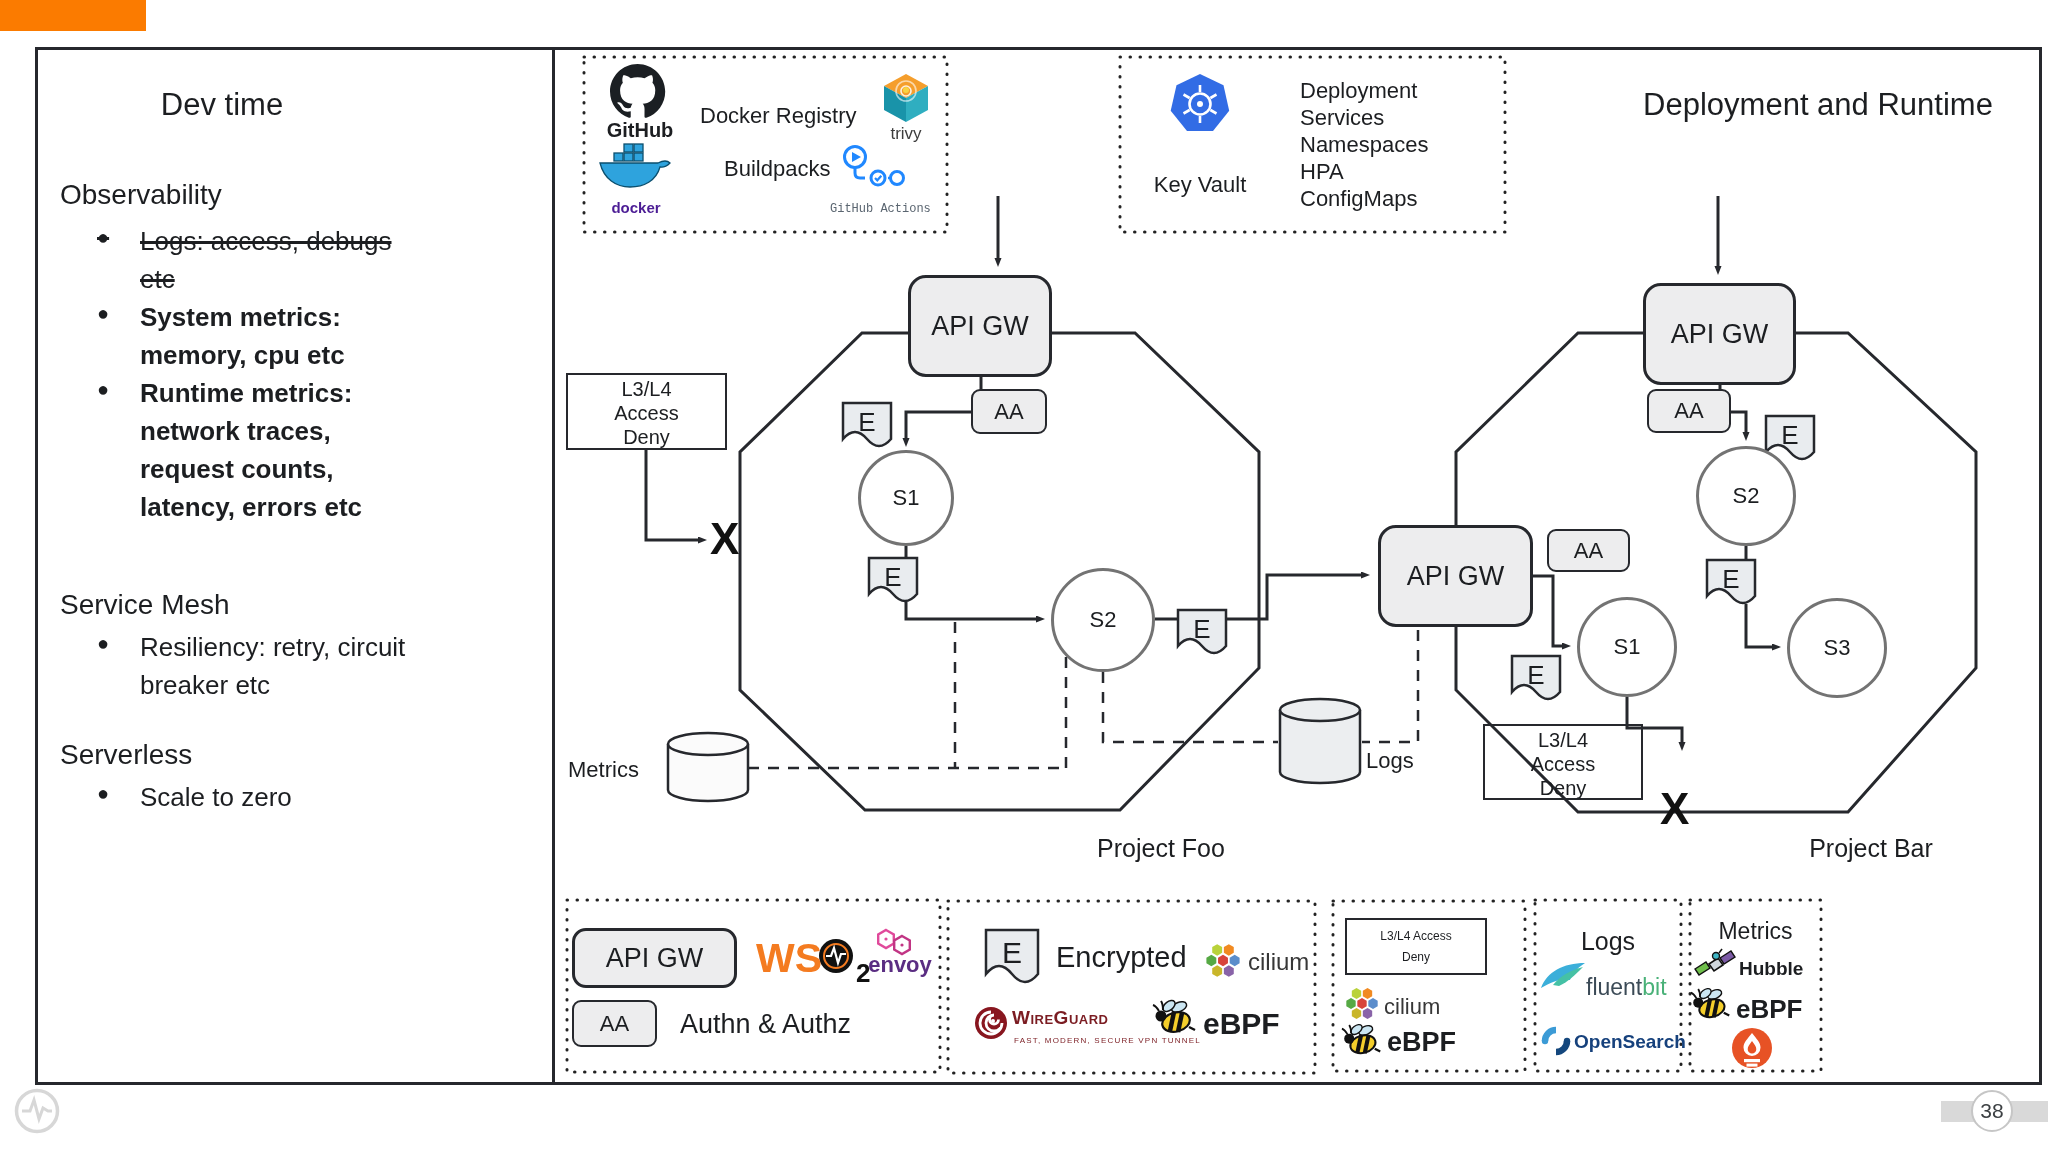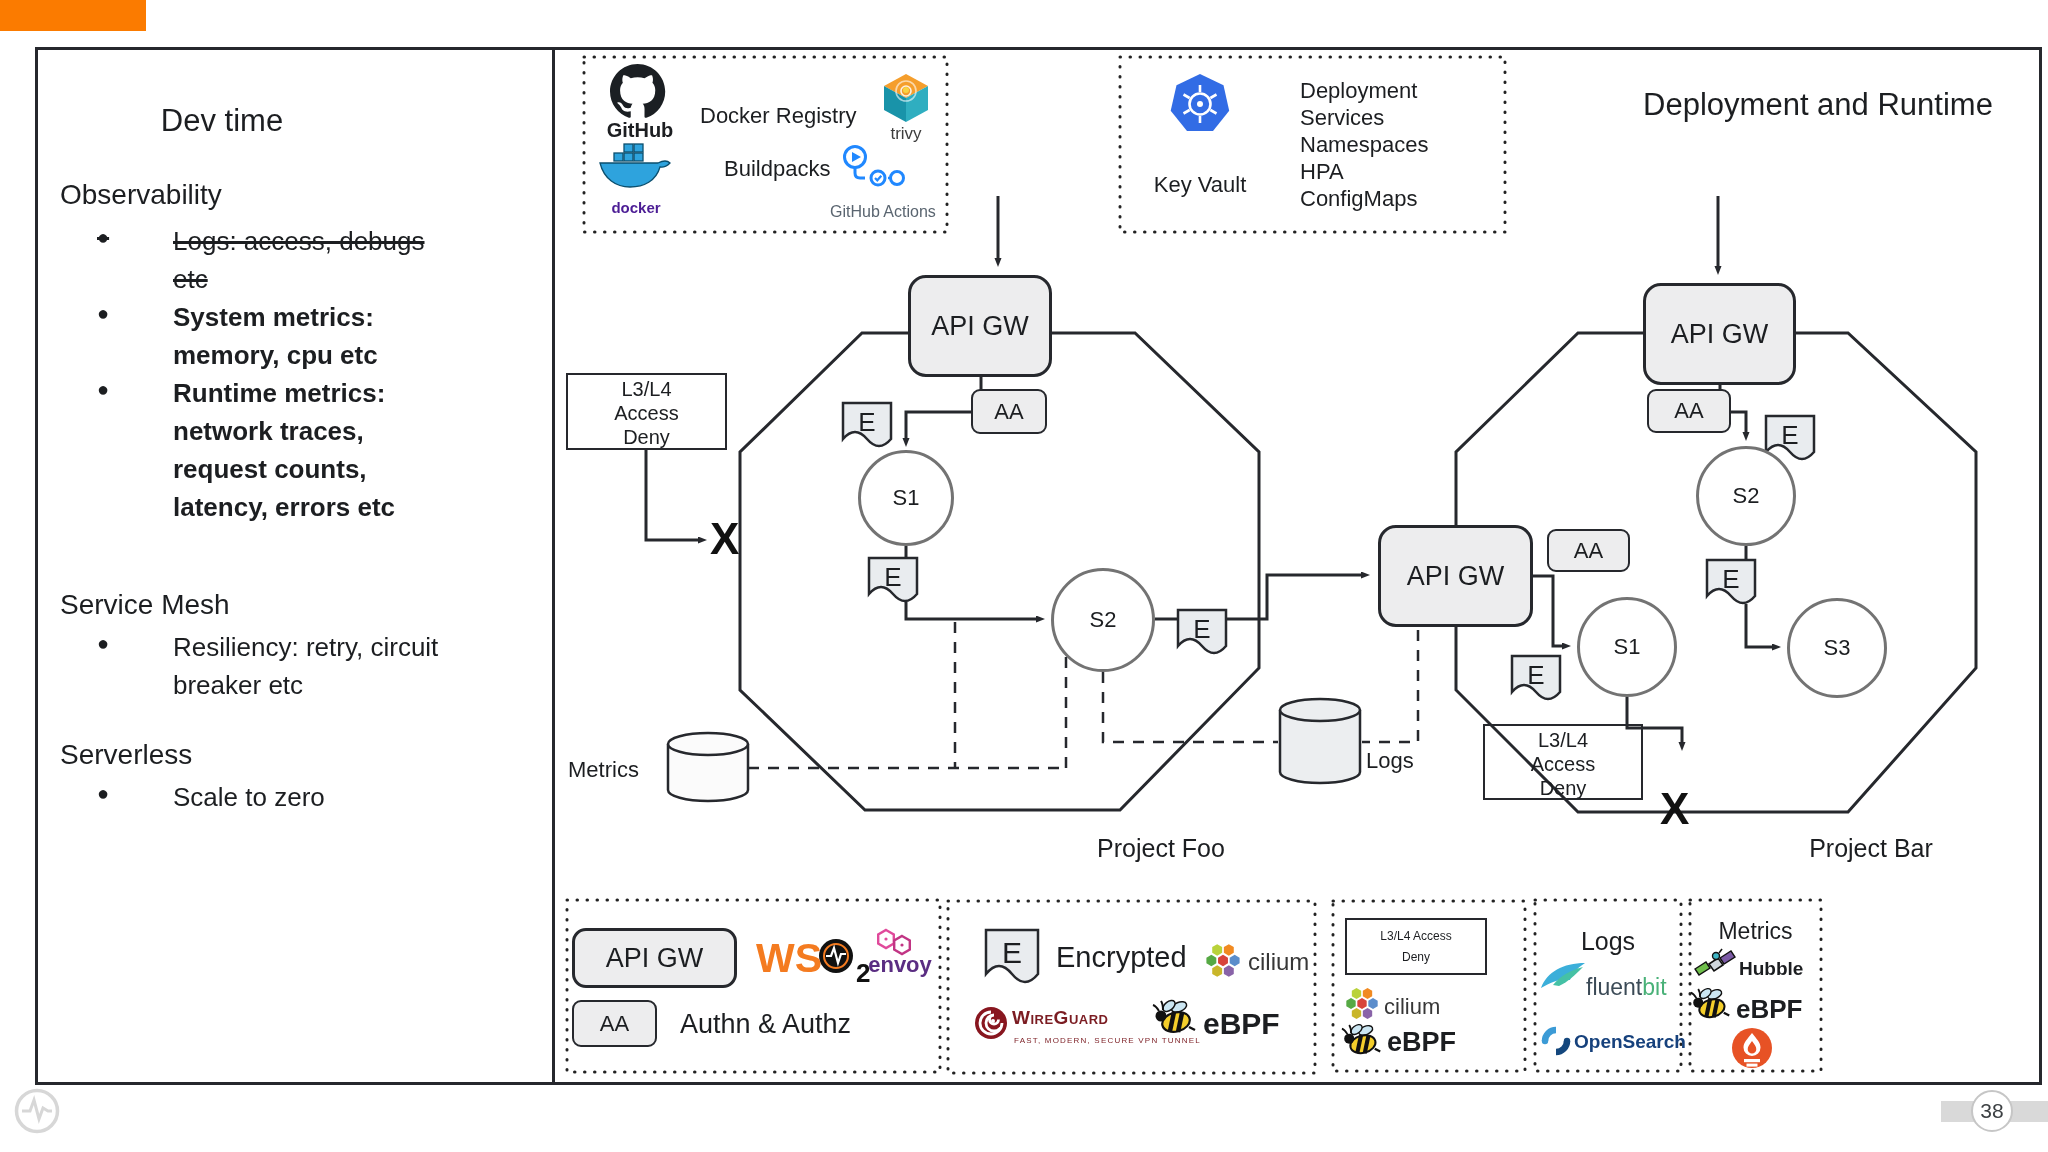--- a/index.html
+++ b/index.html
@@ -9,36 +9,36 @@
   .t{position:absolute;color:#1c1e21;line-height:1.2;}
   .c{text-align:center;}
   svg.layer{position:absolute;left:0;top:0;pointer-events:none;}
   .node{position:absolute;box-sizing:border-box;border:3px solid #26282d;background:#ededee;
         display:flex;align-items:center;justify-content:center;}
   .circle{position:absolute;box-sizing:border-box;border:3px solid #737373;background:#fff;
           border-radius:50%;display:flex;align-items:center;justify-content:center;font-size:22px;}
   .flagtxt{position:absolute;display:flex;align-items:center;justify-content:center;font-size:26px;}
   .bul{display:flex;margin-bottom:0px;}
   .bul .dot{width:20px;flex:0 0 20px;margin-left:60px;font-size:20px;padding-top:4px;}
-  .bul .btx{margin-left:56px;width:282px;font-size:26px;line-height:38px;}
+  .bul .btx{margin-left:23px;width:282px;font-size:26px;line-height:38px;}
   .strike{text-decoration:line-through;text-decoration-thickness:3px;}
   .bold{font-weight:700;}
   .xmark{position:absolute;font-size:44px;font-weight:800;color:#111;}
 </style>
 </head>
 <body>
 
 <div id="slide">
 
   <div class="abs" style="left:0;top:0;width:146px;height:31px;background:#FB7B00;"></div>
 
   <div class="abs" style="left:35px;top:47px;width:2007px;height:1038px;border:3px solid #26282d;box-sizing:border-box;"></div>
   <div class="abs" style="left:552px;top:47px;width:3px;height:1038px;background:#26282d;"></div>
 
-  <div class="t c" style="left:37px;top:86px;width:370px;font-size:31px;margin-top:16px;">Dev time</div>
+  <div class="t c" style="left:37px;top:86px;width:370px;font-size:31px;">Dev time</div>
 
   <div class="t" style="left:60px;top:178px;font-size:28px;">Observability</div>
 
   <div class="abs" style="left:37px;top:222px;width:500px;">
     <div class="bul strike">
       <span class="dot">●</span>
       <span class="btx">Logs: access, debugs etc</span>
     </div>
     <div class="bul">
       <span class="dot">●</span>
@@ -253,21 +253,21 @@
       <circle cx="23" cy="23" r="20.5" stroke-width="3.5"></circle>
       <polyline points="8,23 16,23 20,12 25,31 29,20 34,23 38,23" stroke-width="3"></polyline>
     </g>
   </svg>
 
   <div class="t c" style="left:600px;top:118px;width:80px;font-size:20px;font-weight:700;">GitHub</div>
   <div class="t" style="left:700px;top:103px;font-size:22px;">Docker Registry</div>
   <div class="t" style="left:700px;top:156px;font-size:22px;margin-left:24px;">Buildpacks</div>
   <div class="t c" style="left:880px;top:124px;width:52px;font-size:17px;color:#3d3d3d;">trivy</div>
   <div class="t c" style="left:594px;top:199px;width:84px;font-size:15px;font-weight:700;color:#4c1d95;">docker</div>
-  <div class="t" style="left:830px;top:202px;font-size:16px;color:#5a6570;font-family:Liberation Sans, sans-serif;">GitHub Actions</div>
+  <div class="t" style="left:830px;top:202px;font-size:12px;color:#5a6570;font-family:Liberation Mono, monospace;">GitHub Actions</div>
 
   <div class="t c" style="left:1142px;top:172px;width:116px;font-size:22px;">Key Vault</div>
   <div class="t" style="left:1300px;top:78px;font-size:22px;">Deployment</div>
   <div class="t" style="left:1300px;top:105px;font-size:22px;">Services</div>
   <div class="t" style="left:1300px;top:132px;font-size:22px;">Namespaces</div>
   <div class="t" style="left:1300px;top:159px;font-size:22px;">HPA</div>
   <div class="t" style="left:1300px;top:186px;font-size:22px;">ConfigMaps</div>
 
   <div class="t c" style="left:1598px;top:86px;width:440px;font-size:31px;">Deployment and Runtime</div>
 

